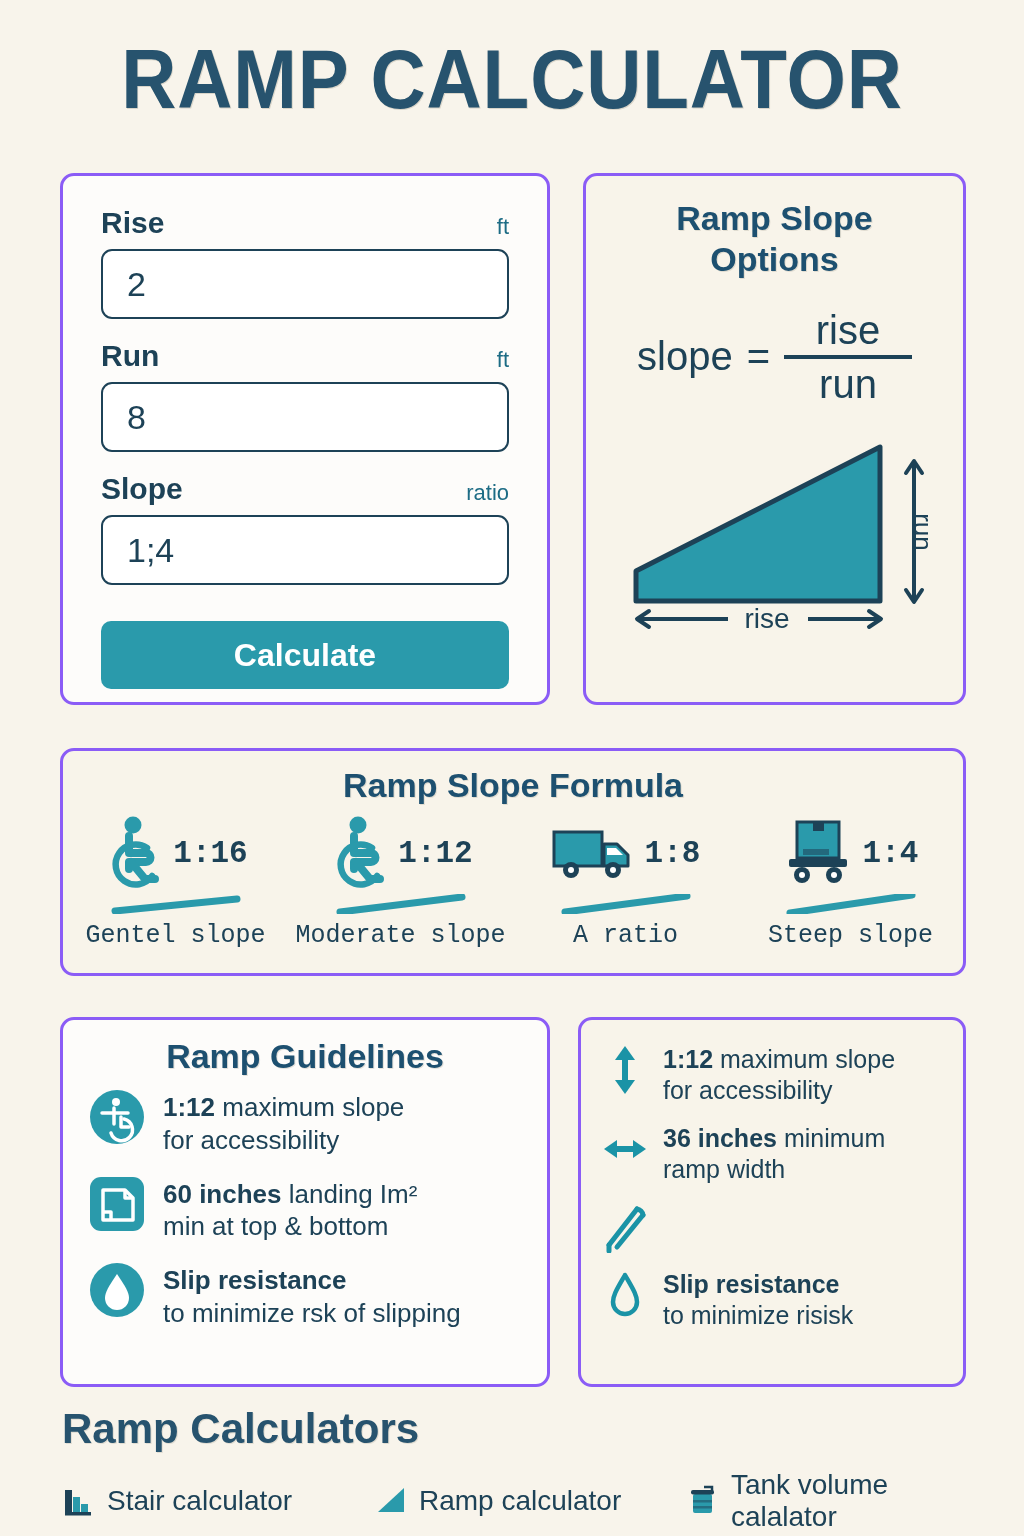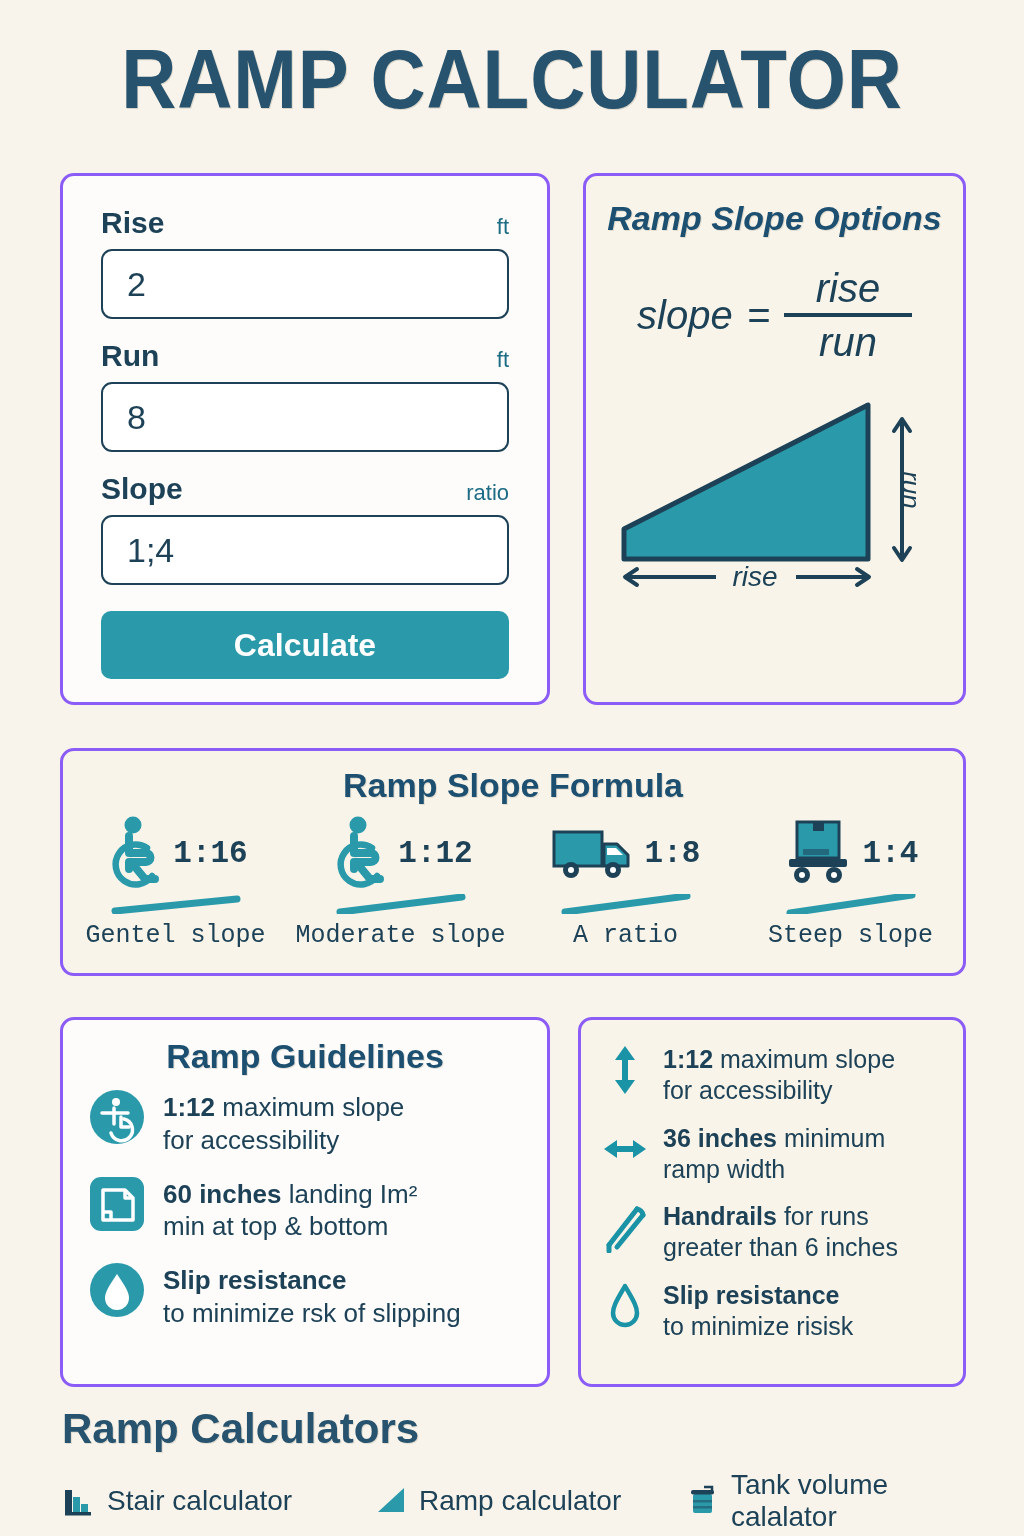--- a/index.html
+++ b/index.html
@@ -61,30 +61,29 @@
   #calculate-button {
     background: #2a9aab;
     border: none;
     border-radius: 10px;
     width: 100%;
     height: 68px;
     color: #ffffff;
     font-size: 32px;
     font-weight: bold;
     font-family: "Liberation Sans", sans-serif;
-    margin-top: 6px;
+    margin-top: 16px;
     cursor: pointer;
   }
 
   
   #slope-options-card {
     left: 583px; top: 173px; width: 383px; height: 532px;
     background: #f8f4ea;
-    padding: 22px 20px;
-    font-style: italic;
+    padding: 22px 32px;
   }
   .card-title {
     text-align: center;
     font-size: 34px; font-weight: bold; color: #1d5070;
     line-height: 1.22;
     text-shadow: 1px 1px 0 rgba(180,175,160,.35);
   }
   .formula {
     display: flex; align-items: center; justify-content: center;
     gap: 14px; margin-top: 28px;
@@ -373,24 +372,20 @@
       </div>
     </div>
 
     <div class="req-row">
       <svg class="req-icon" viewBox="0 0 44 52">
         <path d="M6 44 L34 8" stroke="#1a93a6" stroke-width="5" stroke-linecap="round" fill="none"></path>
         <path d="M14 46 L40 14" stroke="#1a93a6" stroke-width="5" stroke-linecap="round" fill="none"></path>
         <path d="M34 8 a7 7 0 0 1 6 6" stroke="#1a93a6" stroke-width="5" fill="none" stroke-linecap="round"></path>
         <path d="M6 44 v6" stroke="#1a93a6" stroke-width="5" stroke-linecap="round"></path>
       </svg>
-      <div class="req-text">
-        <b>Handrails</b><span> for runs</span><br>
-        <span>greater than 6 inches</span>
-      </div>
     </div>
 
     <div class="req-row">
       <svg class="req-icon" viewBox="0 0 44 52">
         <path d="M22 6 C14 20 10 26 10 33 a12 12 0 0 0 24 0 c0-7 -4-13 -12-27 z" fill="none" stroke="#1a93a6" stroke-width="4.5" stroke-linejoin="round"></path>
       </svg>
       <div class="req-text">
         <b>Slip resistance</b><br>
         <span>to minimize risisk</span>
       </div>

